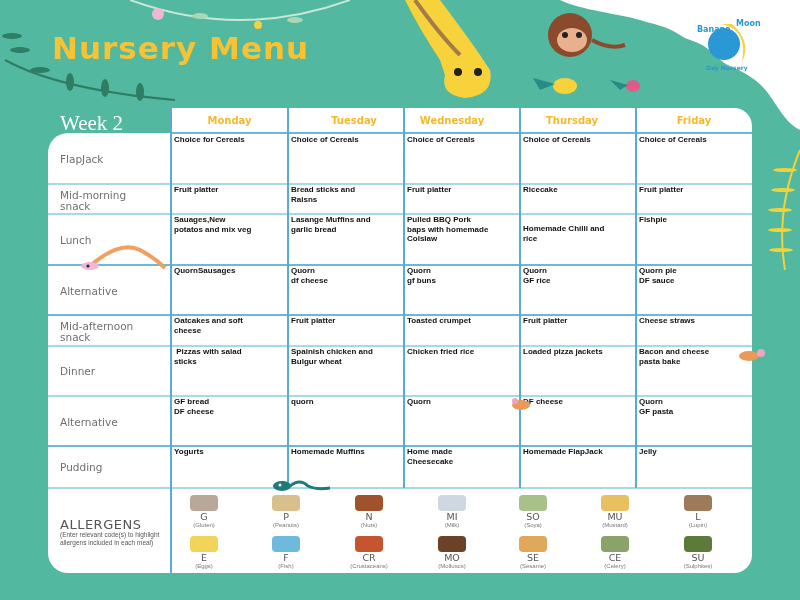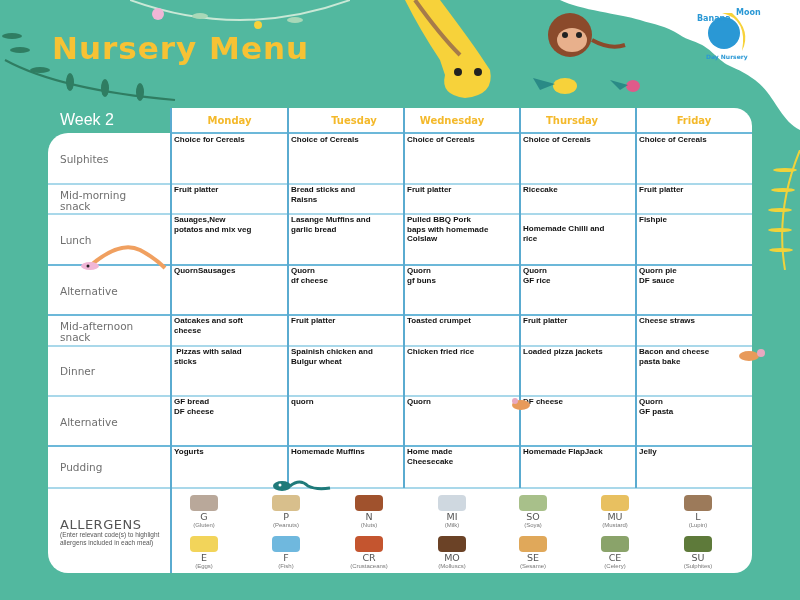--- a/index.html
+++ b/index.html
@@ -1,34 +1,34 @@
 <!DOCTYPE html>
 <html><head>
 <meta charset="utf-8">
 <style>
   html,body{margin:0;padding:0;}
   body{width:800px;height:600px;overflow:hidden;background:#52b89f;position:relative;font-family:"Liberation Sans",sans-serif;}
   .white-wave{position:absolute;left:540px;top:0;width:260px;height:130px;}
   .title{position:absolute;left:52px;top:30px;font-family:"DejaVu Sans",sans-serif;font-weight:bold;font-size:31px;color:#f7c234;letter-spacing:1px;}
-  .week{position:absolute;left:60px;top:111px;font-family:Liberation Sans, sans-serif;font-size:16px;color:#ffffff;}
+  .week{position:absolute;left:60px;top:111px;font-family:Liberation Serif, serif;font-size:21px;color:#ffffff;}
   .label-col{position:absolute;left:48px;top:133px;width:123px;height:440px;background:#fff;border-radius:20px 0 0 20px;}
   .grid{position:absolute;left:171px;top:108px;width:581px;height:465px;background:#fff;border-radius:0 18px 18px 0;}
   .day{position:absolute;top:108px;height:25px;line-height:25px;text-align:center;font-family:"DejaVu Sans",sans-serif;font-size:10px;font-weight:bold;color:#f4b92b;}
   .vline{position:absolute;width:2px;background:#5aabd0;}
   .hline{position:absolute;left:48px;width:704px;height:2px;background:#a9d8ea;}
   .hline.strong{background:#6cb8d9;}
   .rowlabel{position:absolute;left:60px;font-family:"DejaVu Sans",sans-serif;font-size:10.5px;color:#6f6f6f;line-height:11px;}
   .cell{position:absolute;font-size:8px;font-weight:bold;color:#111;line-height:9.5px;white-space:pre-line;padding:2px 2px;}
   .allergen-title{position:absolute;left:60px;top:517px;font-family:"DejaVu Sans",sans-serif;font-size:13px;color:#555;letter-spacing:.5px;}
   .allergen-note{position:absolute;left:60px;top:531px;font-size:6.5px;color:#555;line-height:7.5px;width:110px;}
   .alg{position:absolute;width:60px;text-align:center;}
   .alg .ico{width:28px;height:16px;margin:0 auto;border-radius:4px;}
   .alg .code{font-family:"DejaVu Sans",sans-serif;font-size:9.5px;color:#555;line-height:11px;}
   .alg .name{font-size:6px;color:#777;line-height:7px;}
-  .logo{position:absolute;left:692px;top:1px;width:80px;height:60px;text-decoration:underline;}
+  .logo{position:absolute;left:692px;top:12px;width:80px;height:60px;text-decoration:underline;}
 </style>
 </head>
 <body>
 
 <svg class="white-wave" viewBox="0 0 260 130">
   <path d="M0,0 L260,0 L260,130 C240,120 235,95 215,80 C195,65 190,70 175,55 C160,40 150,42 140,35 C125,25 115,25 100,20 C80,14 40,10 20,0 Z" fill="#ffffff"></path>
 </svg>
 
 <svg style="position:absolute;left:130px;top:0;width:220px;height:35px" viewBox="0 0 220 35">
   <path d="M0,0 Q110,40 220,0" stroke="#c9e8d6" stroke-width="2" fill="none"></path>
@@ -107,21 +107,21 @@
 <div class="hline" style="top:345px"></div>
 <div class="hline" style="top:395px"></div>
 <div class="hline strong" style="top:445px"></div>
 <div class="hline" style="top:487px"></div>
 <div class="vline" style="left:170px;top:108px;height:465px"></div>
 <div class="vline" style="left:287px;top:108px;height:380px"></div>
 <div class="vline" style="left:403px;top:108px;height:380px"></div>
 <div class="vline" style="left:519px;top:108px;height:380px"></div>
 <div class="vline" style="left:635px;top:108px;height:380px"></div>
 
-<div class="rowlabel" style="top:154px">Sulphites</div>
+<div class="rowlabel" style="top:154px">FlapJack</div>
 <div class="rowlabel" style="top:190px;white-space:pre-line">Mid-morning
 snack</div>
 <div class="rowlabel" style="top:235px">Lunch</div>
 <div class="rowlabel" style="top:286px">Alternative</div>
 <div class="rowlabel" style="top:321px;white-space:pre-line">Mid-afternoon
 snack</div>
 <div class="rowlabel" style="top:366px">Dinner</div>
 <div class="rowlabel" style="top:417px">Alternative</div>
 <div class="rowlabel" style="top:462px">Pudding</div>
 

